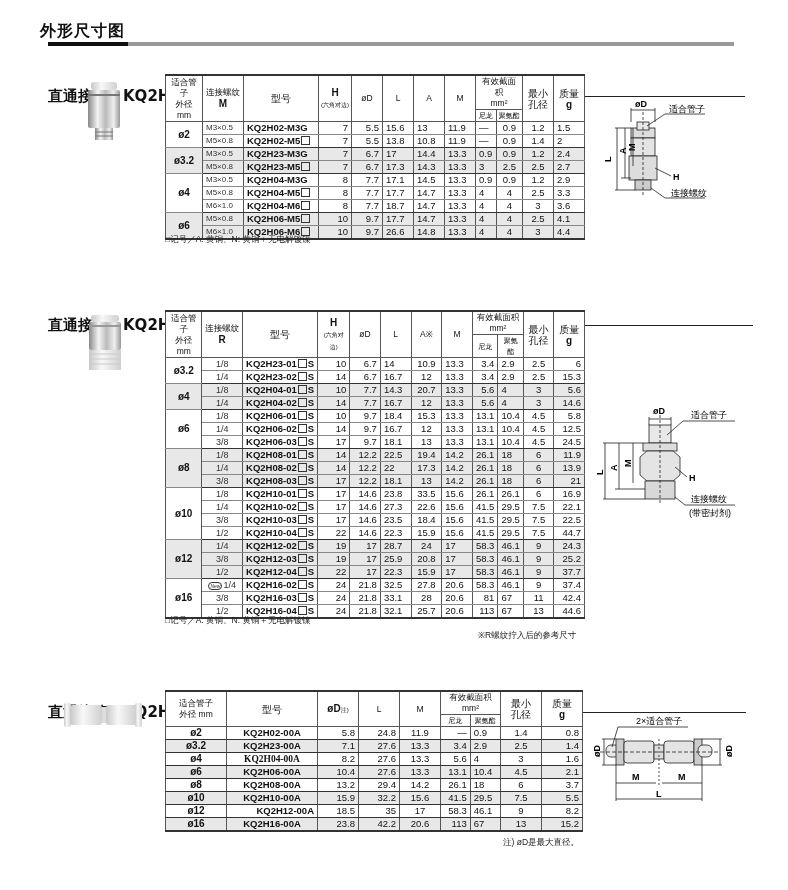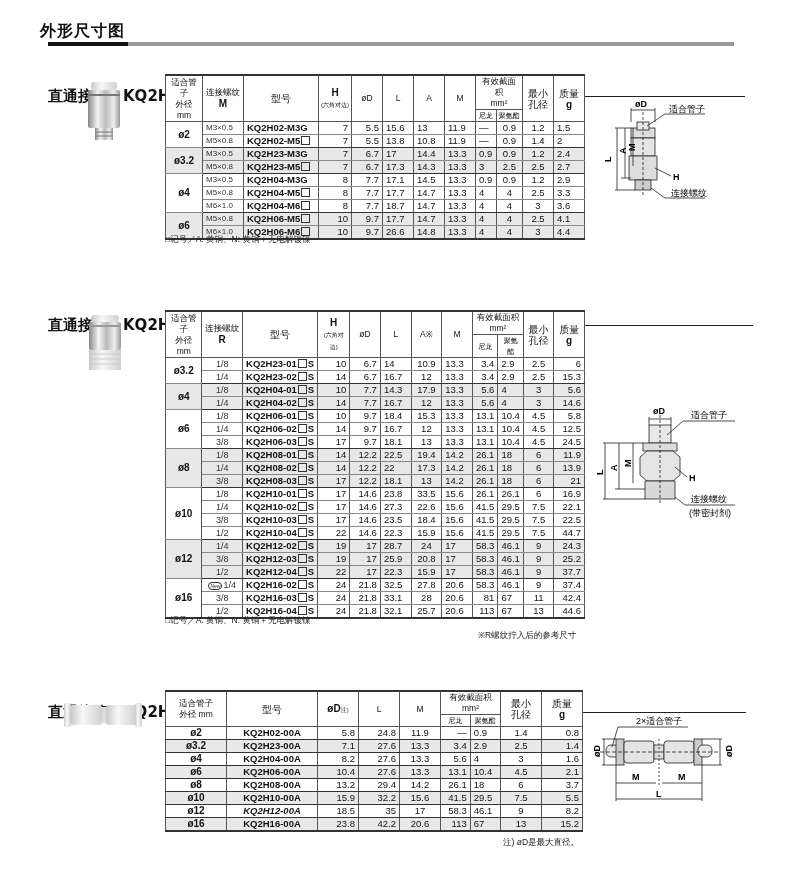--- a/index.html
+++ b/index.html
@@ -309,21 +309,21 @@
         <td class="numc">2.5</td>
         <td class="num">15.3</td>
       </tr>
       <tr class="shade">
         <td class="grp" rowspan="2">ø4</td>
         <td class="thread c">1/8</td>
         <td class="model">KQ2H04-01<span class="box"></span>S</td>
         <td class="num">10</td>
         <td class="num">7.7</td>
         <td class="numl">14.3</td>
-        <td class="numc">17.9</td>
+        <td class="numc">20.7</td>
         <td class="numl">13.3</td>
         <td class="num">5.6</td>
         <td class="numl">4</td>
         <td class="numc">3</td>
         <td class="num">5.6</td>
       </tr>
       <tr class="shade grp-end">
         <td class="thread c">1/4</td>
         <td class="model">KQ2H04-02<span class="box"></span>S</td>
         <td class="num">14</td>
@@ -634,21 +634,21 @@
         <td class="num">7.1</td>
         <td class="num">27.6</td>
         <td class="numc">13.3</td>
         <td class="num">3.4</td>
         <td class="numl">2.9</td>
         <td class="numc">2.5</td>
         <td class="num">1.4</td>
       </tr>
       <tr class=" grp-end">
         <td class="grp">ø4</td>
-        <td class="model" style="text-align: center;">KQ2H04-00A</td>
+        <td class="model" style="text-align: center; font-family: Liberation Serif, serif;">KQ2H04-00A</td>
         <td class="num">8.2</td>
         <td class="num">27.6</td>
         <td class="numc">13.3</td>
         <td class="num">5.6</td>
         <td class="numl">4</td>
         <td class="numc">3</td>
         <td class="num">1.6</td>
       </tr>
       <tr class="shade grp-end">
         <td class="grp">ø6</td>
@@ -678,21 +678,21 @@
         <td class="num">15.9</td>
         <td class="num">32.2</td>
         <td class="numc">15.6</td>
         <td class="num">41.5</td>
         <td class="numl">29.5</td>
         <td class="numc">7.5</td>
         <td class="num">5.5</td>
       </tr>
       <tr class=" grp-end">
         <td class="grp">ø12</td>
-        <td class="model" style="text-align: center; font-style: italic;">KQ2H12-00A</td>
+        <td class="model" style="text-align: right;">KQ2H12-00A</td>
         <td class="num">18.5</td>
         <td class="num">35</td>
         <td class="numc">17</td>
         <td class="num">58.3</td>
         <td class="numl">46.1</td>
         <td class="numc">9</td>
         <td class="num">8.2</td>
       </tr>
       <tr class="shade grp-end">
         <td class="grp">ø16</td>

